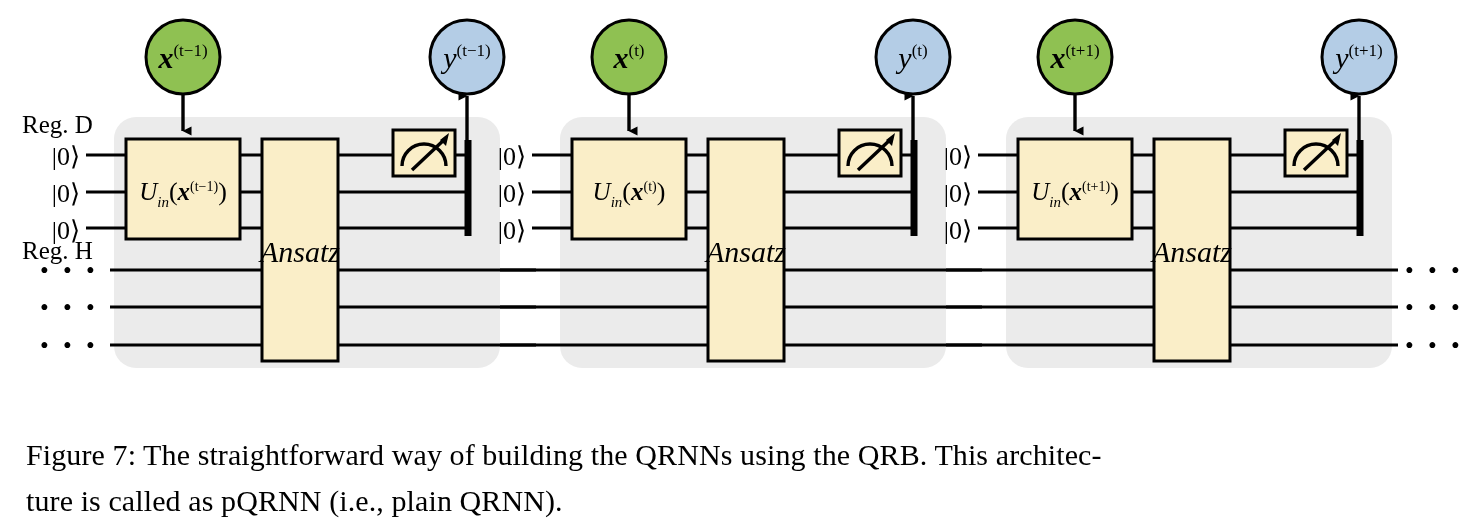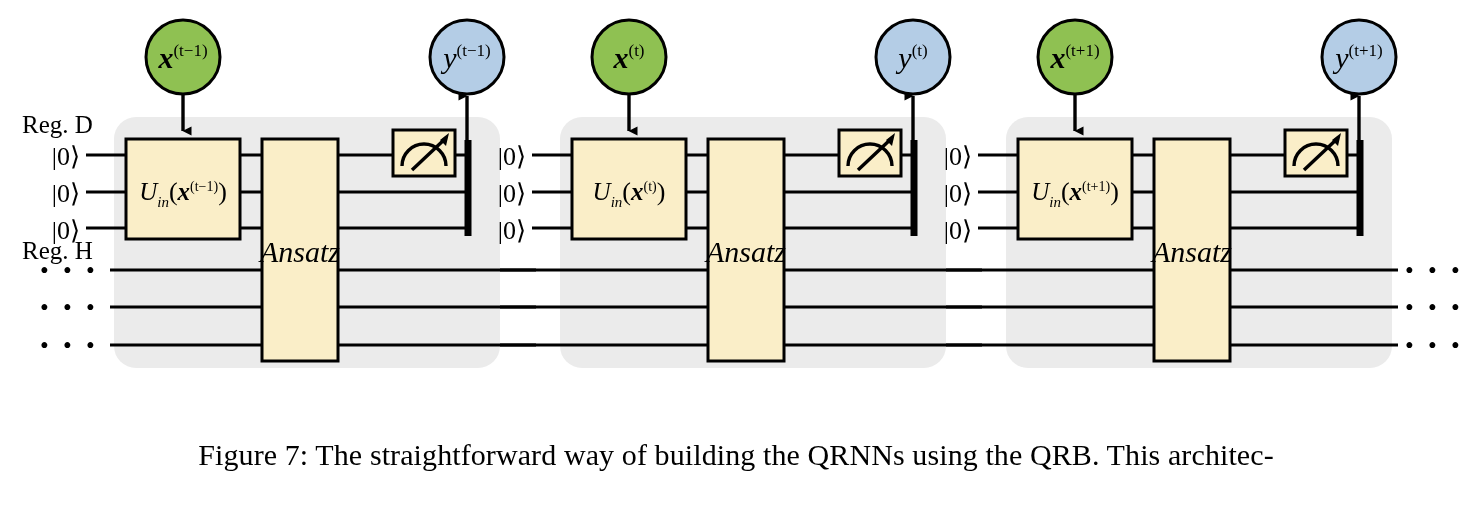--- a/index.html
+++ b/index.html
@@ -28,21 +28,21 @@
     left: 26px;
     top: 432px;
     width: 1420px;
     font-family: "Liberation Serif", "DejaVu Serif", serif;
     font-size: 30px;
     line-height: 46px;
     color: #000000;
     text-align: left;
     letter-spacing: 0.1px;
   }
-  .caption .line { display: block; white-space: pre; text-align: center; }
+  .caption .line { display: block; white-space: pre; }
 </style>
 </head>
 <body>
 
 <div id="figure">
 
   <svg id="circuit-svg" width="1468" height="420" viewBox="0 0 1468 420">
 
     <defs>
       <marker id="arrowdown" markerWidth="9" markerHeight="9" refX="4.5" refY="8" orient="auto" markerUnits="userSpaceOnUse">
@@ -240,15 +240,16 @@
     <g>
       <text x="1405" y="279" font-family="'Liberation Serif', serif" font-size="25" letter-spacing="4" fill="#000">• • •</text>
       <text x="1405" y="316" font-family="'Liberation Serif', serif" font-size="25" letter-spacing="4" fill="#000">• • •</text>
       <text x="1405" y="354" font-family="'Liberation Serif', serif" font-size="25" letter-spacing="4" fill="#000">• • •</text>
     </g>
 
   </svg>
 
   <div class="caption">
     <span class="line">Figure 7: The straightforward way of building the QRNNs using the QRB. This architec-</span>
+    <span class="line">ture is called as pQRNN (i.e., plain QRNN).</span>
   </div>
 
 </div>
 
 </body></html>

